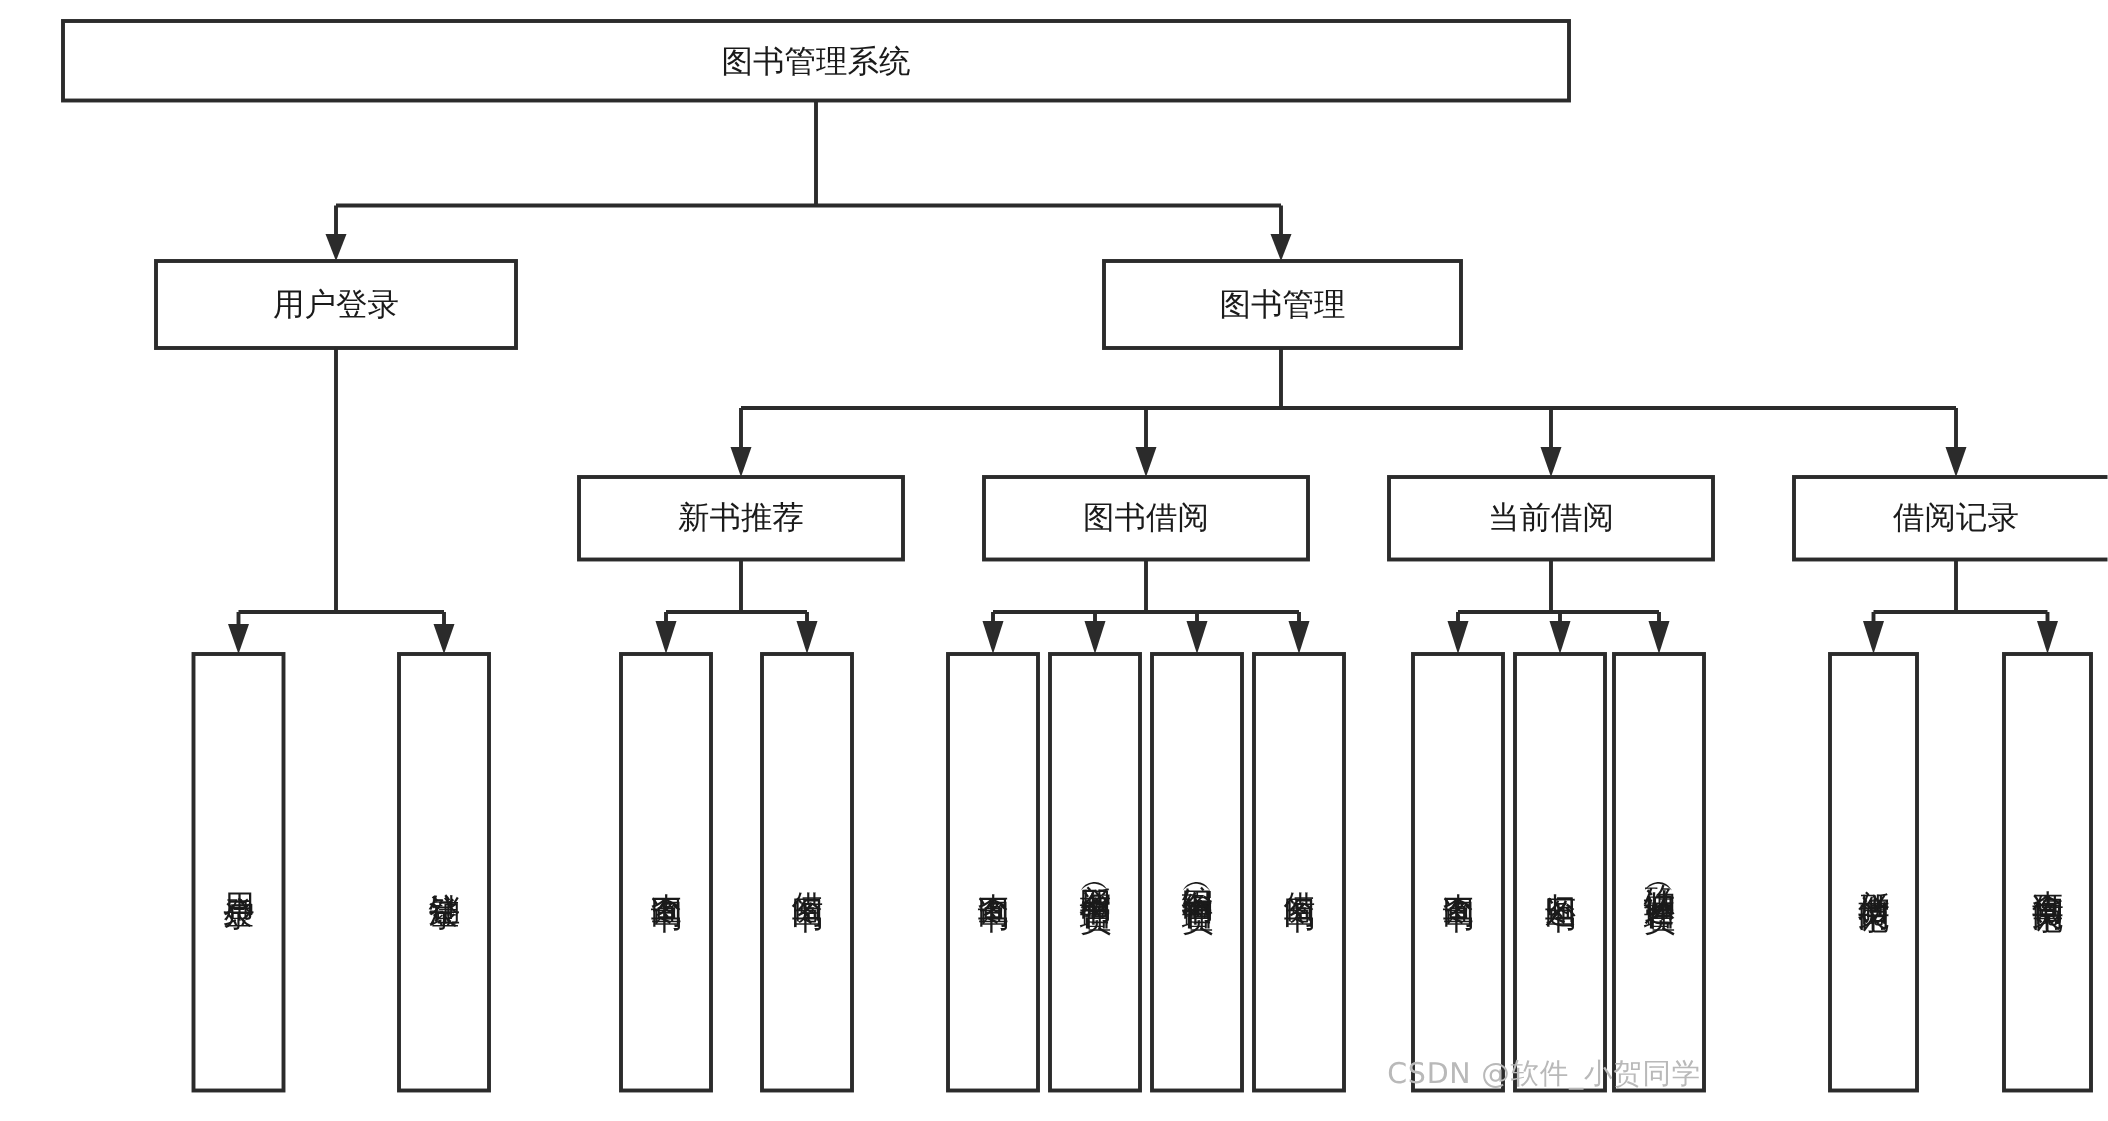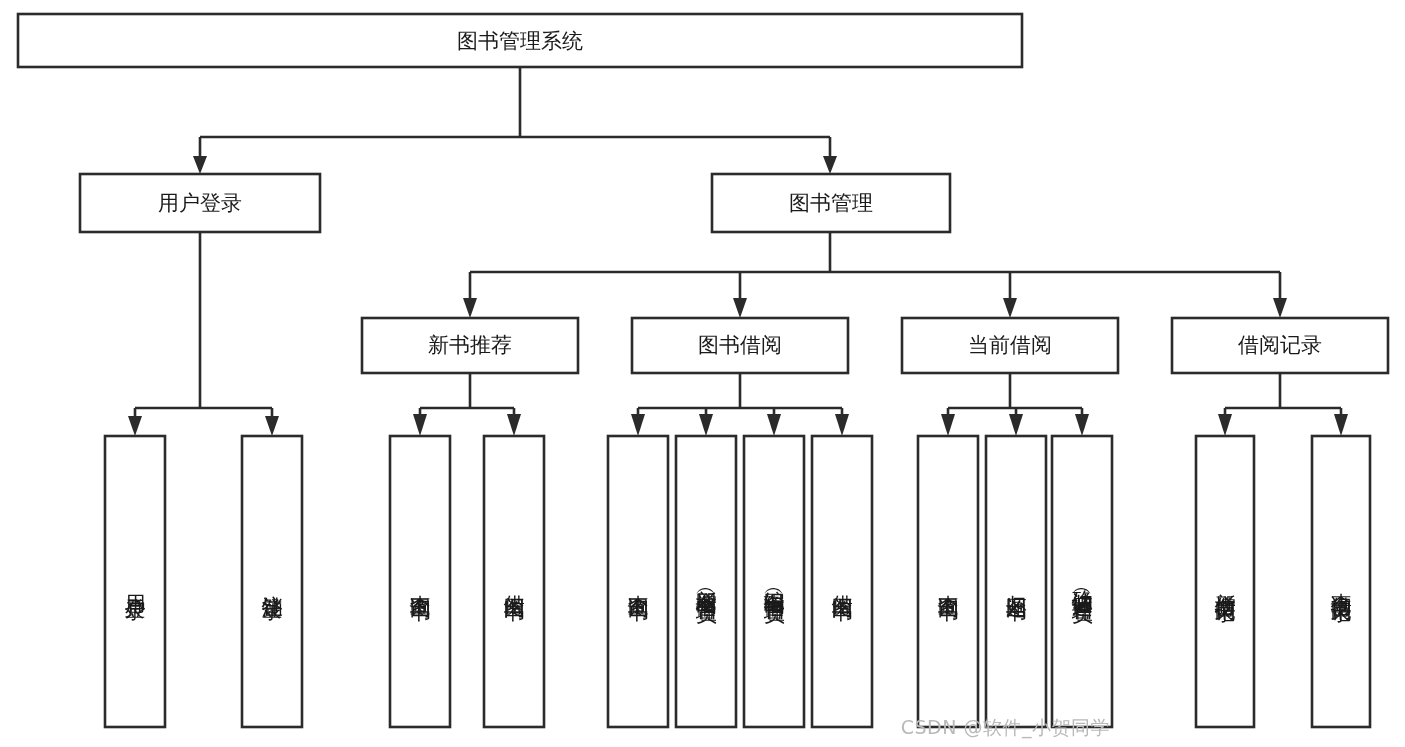--- a/index.html
+++ b/index.html
@@ -11,20 +11,21 @@
     width: 1405px;
     height: 747px;
     font-family: "DejaVu Sans", "Liberation Sans", sans-serif;
     overflow: hidden;
   }
   #diagram-root {
     position: relative;
     width: 1118px;
     height: 747px;
     background: #ffffff;
+    margin-left: 24px;
   }
   svg.diagram-canvas {
     position: absolute;
     top: 0;
     left: 0;
     width: 1405px;
     height: 747px;
     display: block;
   }
   .node-box {
@@ -61,21 +62,21 @@
     display: flex;
     align-items: center;
     justify-content: center;
     text-align: center;
     white-space: nowrap;
     pointer-events: none;
   }
   .watermark {
     position: absolute;
     right: 8px;
-    bottom: 6px;
+    bottom: 18px;
     font-family: "DejaVu Sans", "Liberation Sans", sans-serif;
     font-size: 19px;
     color: #b9b9b9;
     white-space: nowrap;
     letter-spacing: 0.5px;
   }
 </style>
 </head>
 <body>
 

